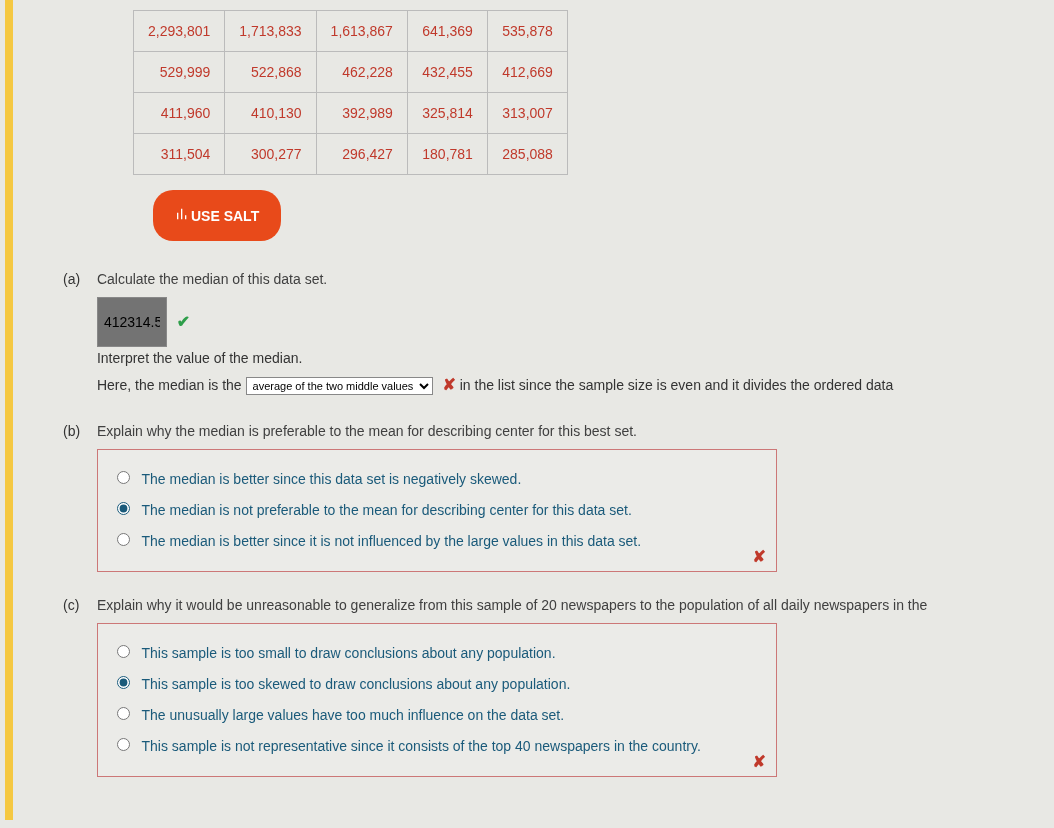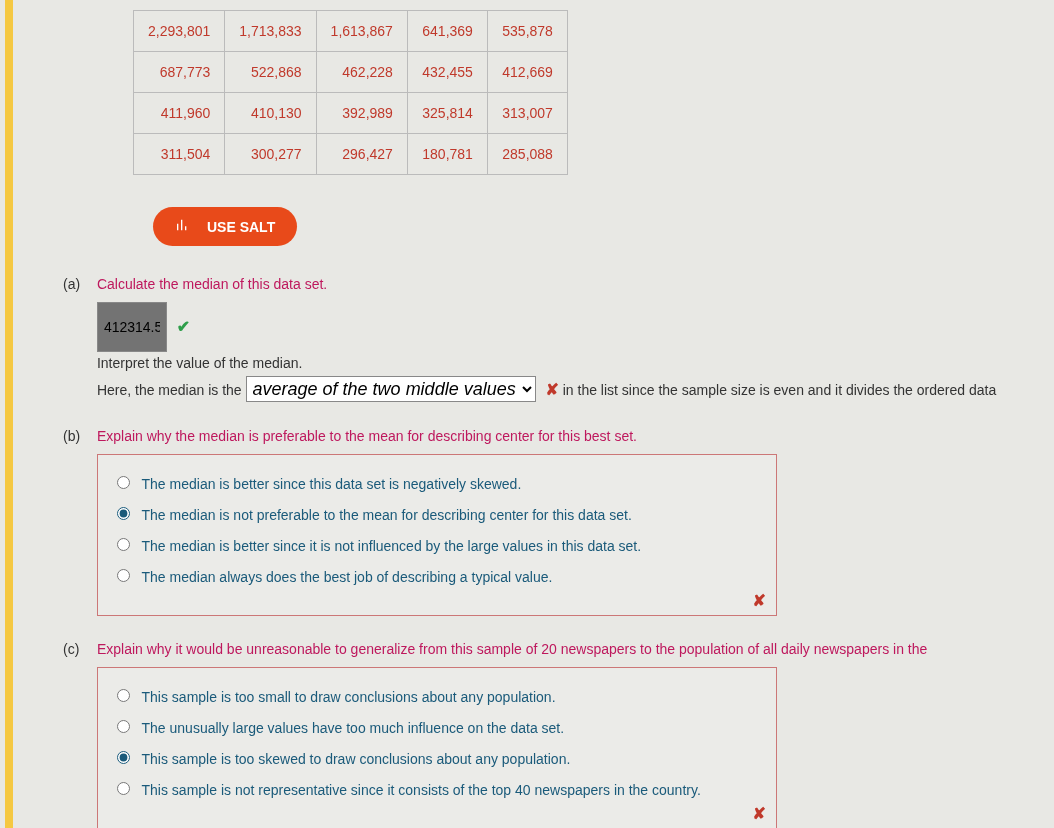--- a/index.html
+++ b/index.html
@@ -18,81 +18,80 @@
   .page {
     padding-left: 20px;
     padding-top: 10px;
     border-left: 8px solid #f5c842;
     margin-left: 5px;
     min-height: 820px;
   }
   .data-table {
     border-collapse: collapse;
     margin-left: 100px;
-    margin-bottom: 32px;
+    margin-bottom: 15px;
     border-radius: 9px;
   }
   .data-table td {
     border: 1px solid #bbb;
     padding: 12px 14px;
     text-align: right;
     color: #c0392b;
     font-weight: 500;
     min-width: 80px;
   }
   .use-salt-btn {
     background: #e84a1a;
     color: #fff;
     border: none;
     border-radius: 20px;
-    padding: 10px 22px;
+    padding: 16px 22px;
     font-size: 14px;
     font-weight: bold;
     margin-left: 120px;
     margin-bottom: 30px;
     display: inline-flex;
     align-items: center;
-    gap: 16px;
+    gap: 0;
     cursor: pointer;
   }
   .use-salt-btn svg { width: 16px; height: 16px; fill: none; stroke: #fff; stroke-width: 2; }
   .part {
     margin: 0 0 25px 30px;
   }
   .part-label {
     display: inline-block;
     width: 30px;
     vertical-align: top;
   }
   .part-body {
     display: inline-block;
     width: calc(100% - 40px);
     vertical-align: top;
   }
-  .prompt { margin-bottom: 10px; color: #be185d; }
+  .prompt { margin-bottom: 10px; color: #404040; }
   .answer-input {
     border: 1px solid #888;
     padding: 16px 6px;
     font-size: 14px;
     width: 70px;
     background: #737373;
   }
   .check-icon { color: #2e9e4a; font-weight: bold; margin-left: 6px; font-size: 16px; }
   .x-icon { color: #c0392b; font-weight: bold; margin-left: 6px; font-size: 16px; }
   .interpret { line-height: 1.7; }
   .dropdown {
     border: 1px solid #888;
-    font-size: 18px;
+    font-size: 11px;
     padding: 1px 2px;
     background: #fff;
-    font-style: italic;
   }
   .radio-block {
     border: 1px solid #c77;
-    padding: 12px 14px 24px 14px;
+    padding: 12px 14px 16px 14px;
     margin-top: 10px;
     position: relative;
     max-width: 680px;
     background: rgba(255,255,255,0.15);
   }
   .radio-row {
     padding: 6px 0;
     color: #1a5a7a;
   }
   .radio-row input[type=radio] { margin-right: 8px; accent-color: #1a5a7a; }
@@ -114,21 +113,21 @@
 <table class="data-table">
   <tbody>
         <tr>
     <td>2,293,801</td>
     <td>1,713,833</td>
     <td>1,613,867</td>
     <td>641,369</td>
     <td>535,878</td>
   </tr>
   <tr>
-    <td>687,773</td>
+    <td>529,999</td>
     <td>522,868</td>
     <td>462,228</td>
     <td>432,455</td>
     <td>412,669</td>
   </tr>
   <tr>
     <td>411,960</td>
     <td>410,130</td>
     <td>392,989</td>
     <td>325,814</td>
@@ -187,48 +186,44 @@
         <span>The median is better since this data set is negatively skewed.</span>
       </div>
       <div class="radio-row">
         <input type="radio" name="pb" checked="" style="">
         <span>The median is not preferable to the mean for describing center for this data set.</span>
       </div>
       <div class="radio-row">
         <input type="radio" name="pb" style="">
         <span>The median is better since it is not influenced by the large values in this data set.</span>
       </div>
-      <div class="radio-row">
-        <input type="radio" name="pb" style="">
-        <span>The median always does the best job of describing a typical value.</span>
-      </div>
       <span class="x-corner">✘</span>
     </div>
   </div>
 </div>
 
 
 <div class="part">
   <span class="part-label">(c)</span>
   <div class="part-body">
     <div class="prompt">Explain why it would be unreasonable to generalize from this sample of 20 newspapers to the population of all daily newspapers in the</div>
     <div class="radio-block">
       <div class="radio-row">
         <input type="radio" name="pc" style="">
         <span>This sample is too small to draw conclusions about any population.</span>
       </div>
       <div class="radio-row">
+        <input type="radio" name="pc" checked="" style="">
+        <span>This sample is too skewed to draw conclusions about any population.</span>
+      </div>
+      <div class="radio-row">
         <input type="radio" name="pc" style="">
         <span>The unusually large values have too much influence on the data set.</span>
       </div>
       <div class="radio-row">
-        <input type="radio" name="pc" checked="" style="">
-        <span>This sample is too skewed to draw conclusions about any population.</span>
-      </div>
-      <div class="radio-row">
         <input type="radio" name="pc" style="">
         <span>This sample is not representative since it consists of the top 40 newspapers in the country.</span>
       </div>
       <span class="x-corner">✘</span>
     </div>
   </div>
 </div>
 
 </div>
 

